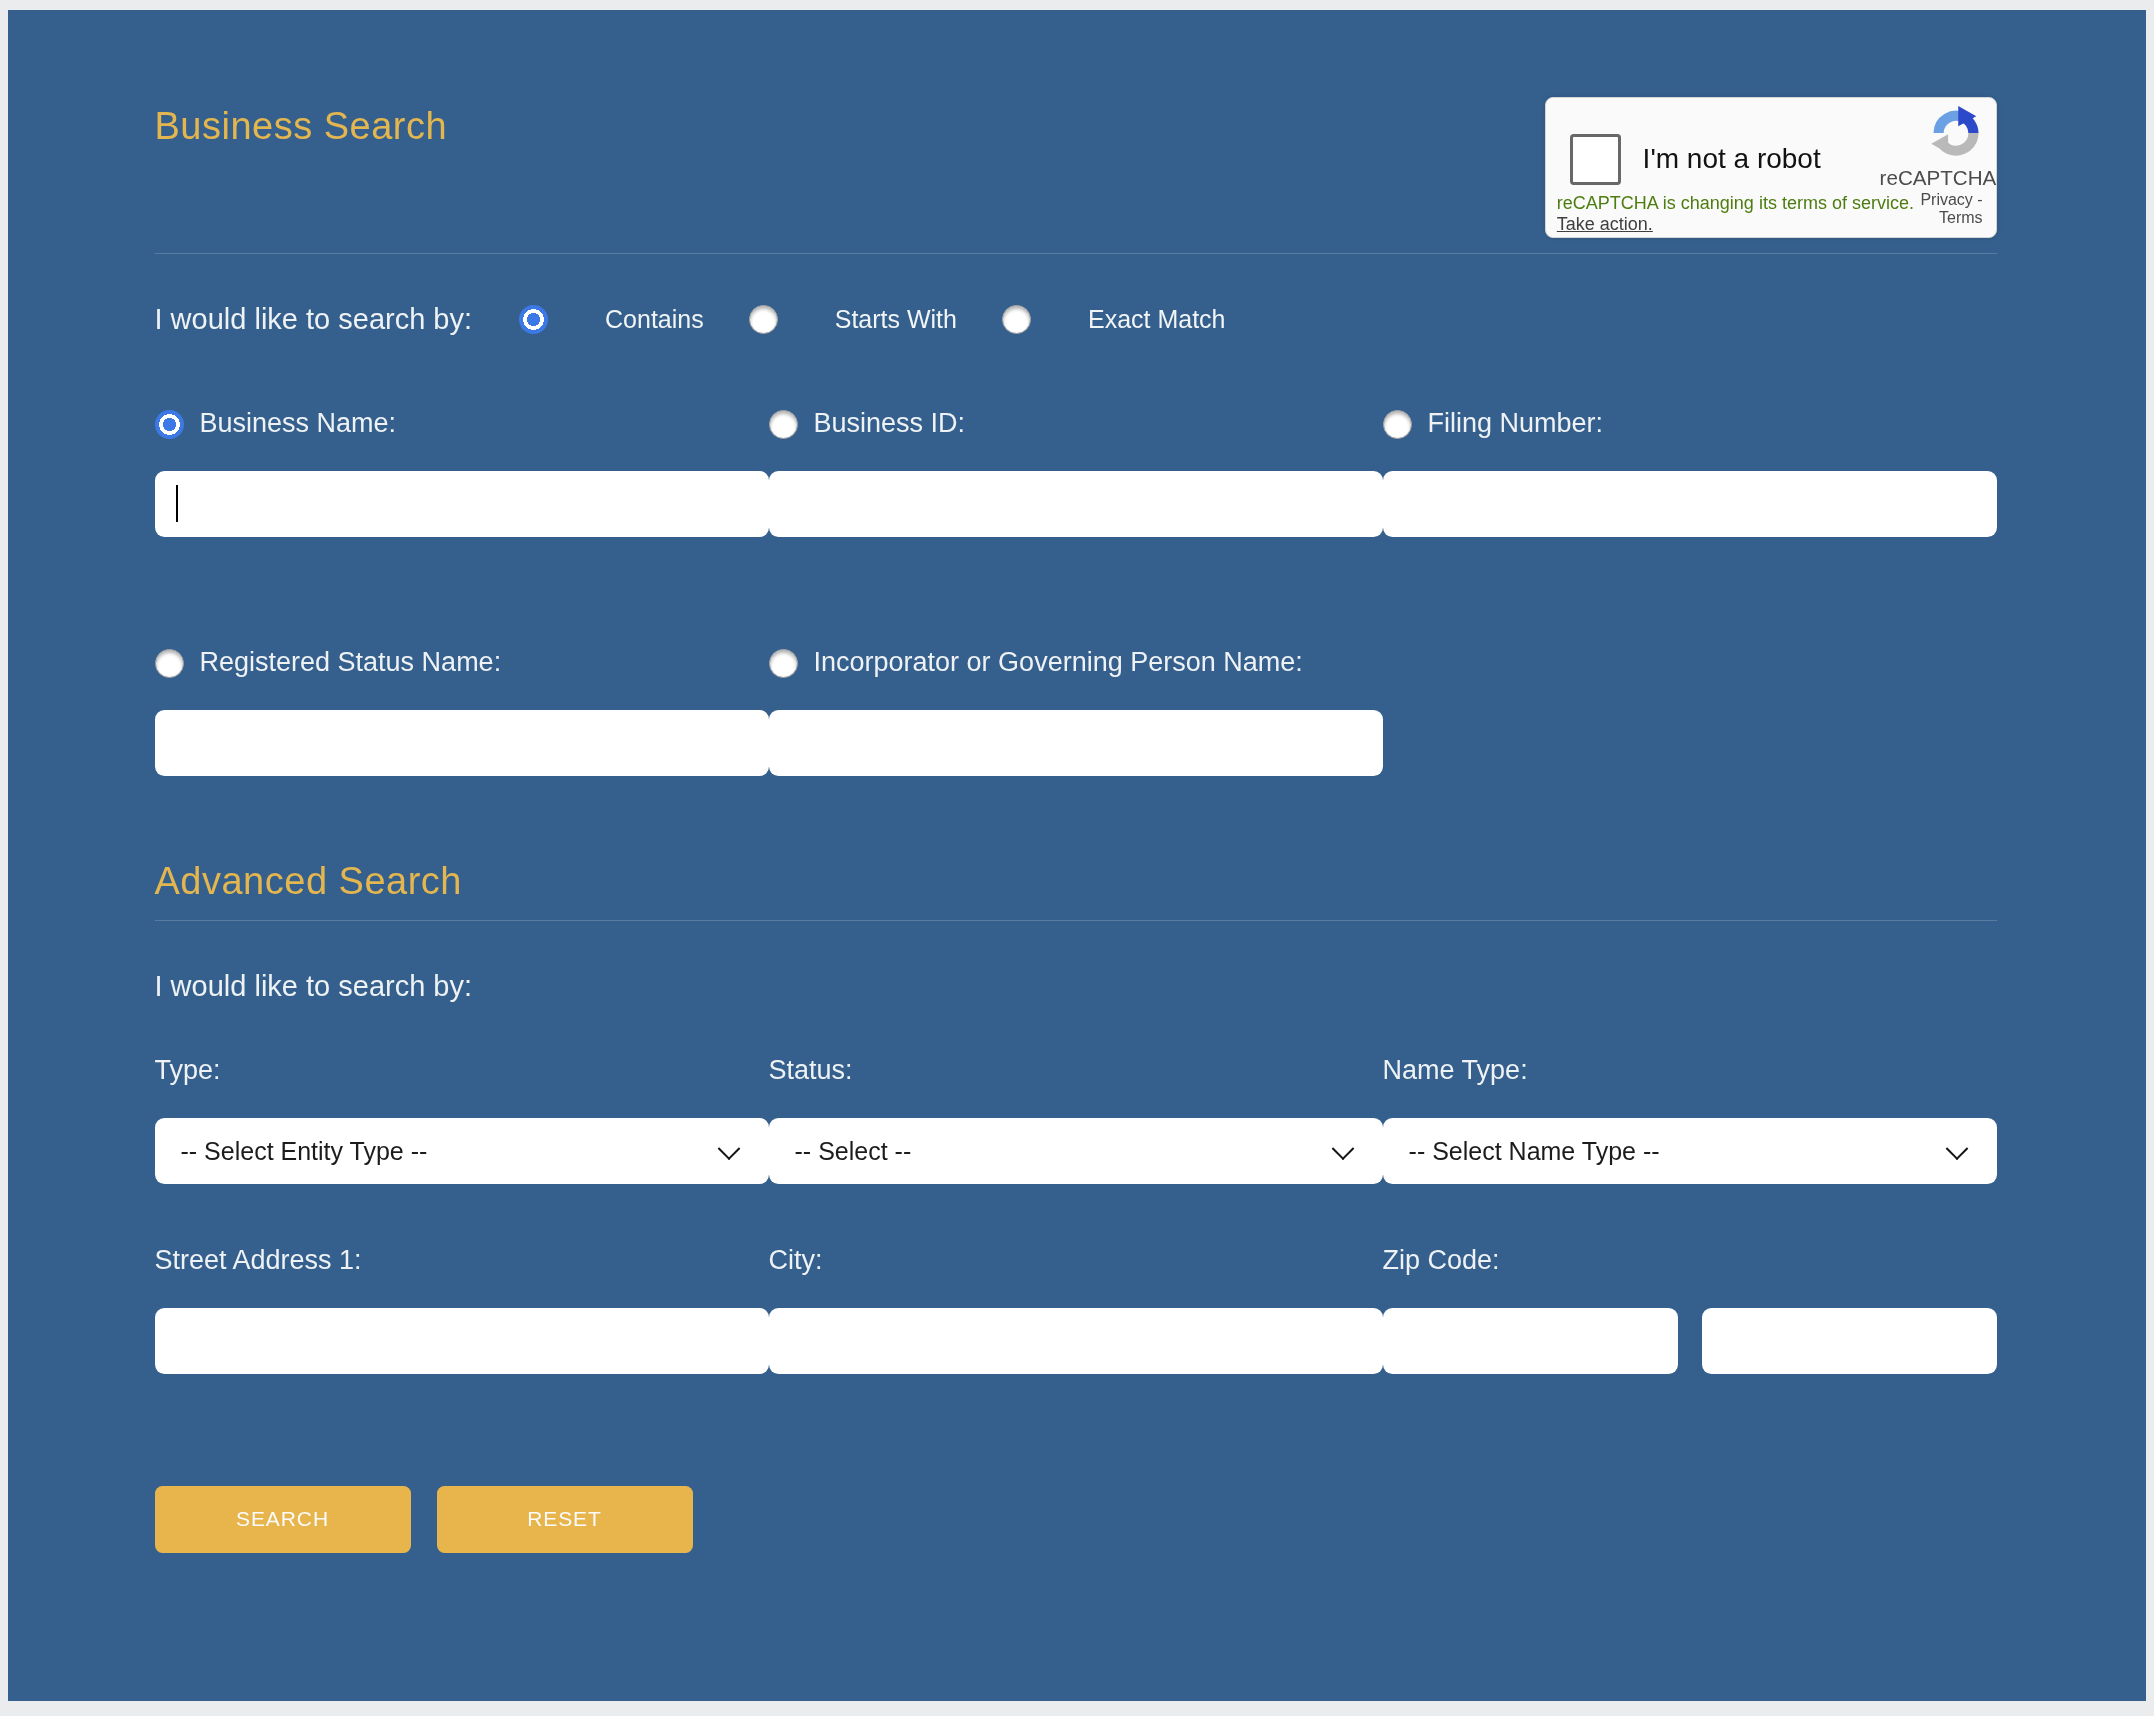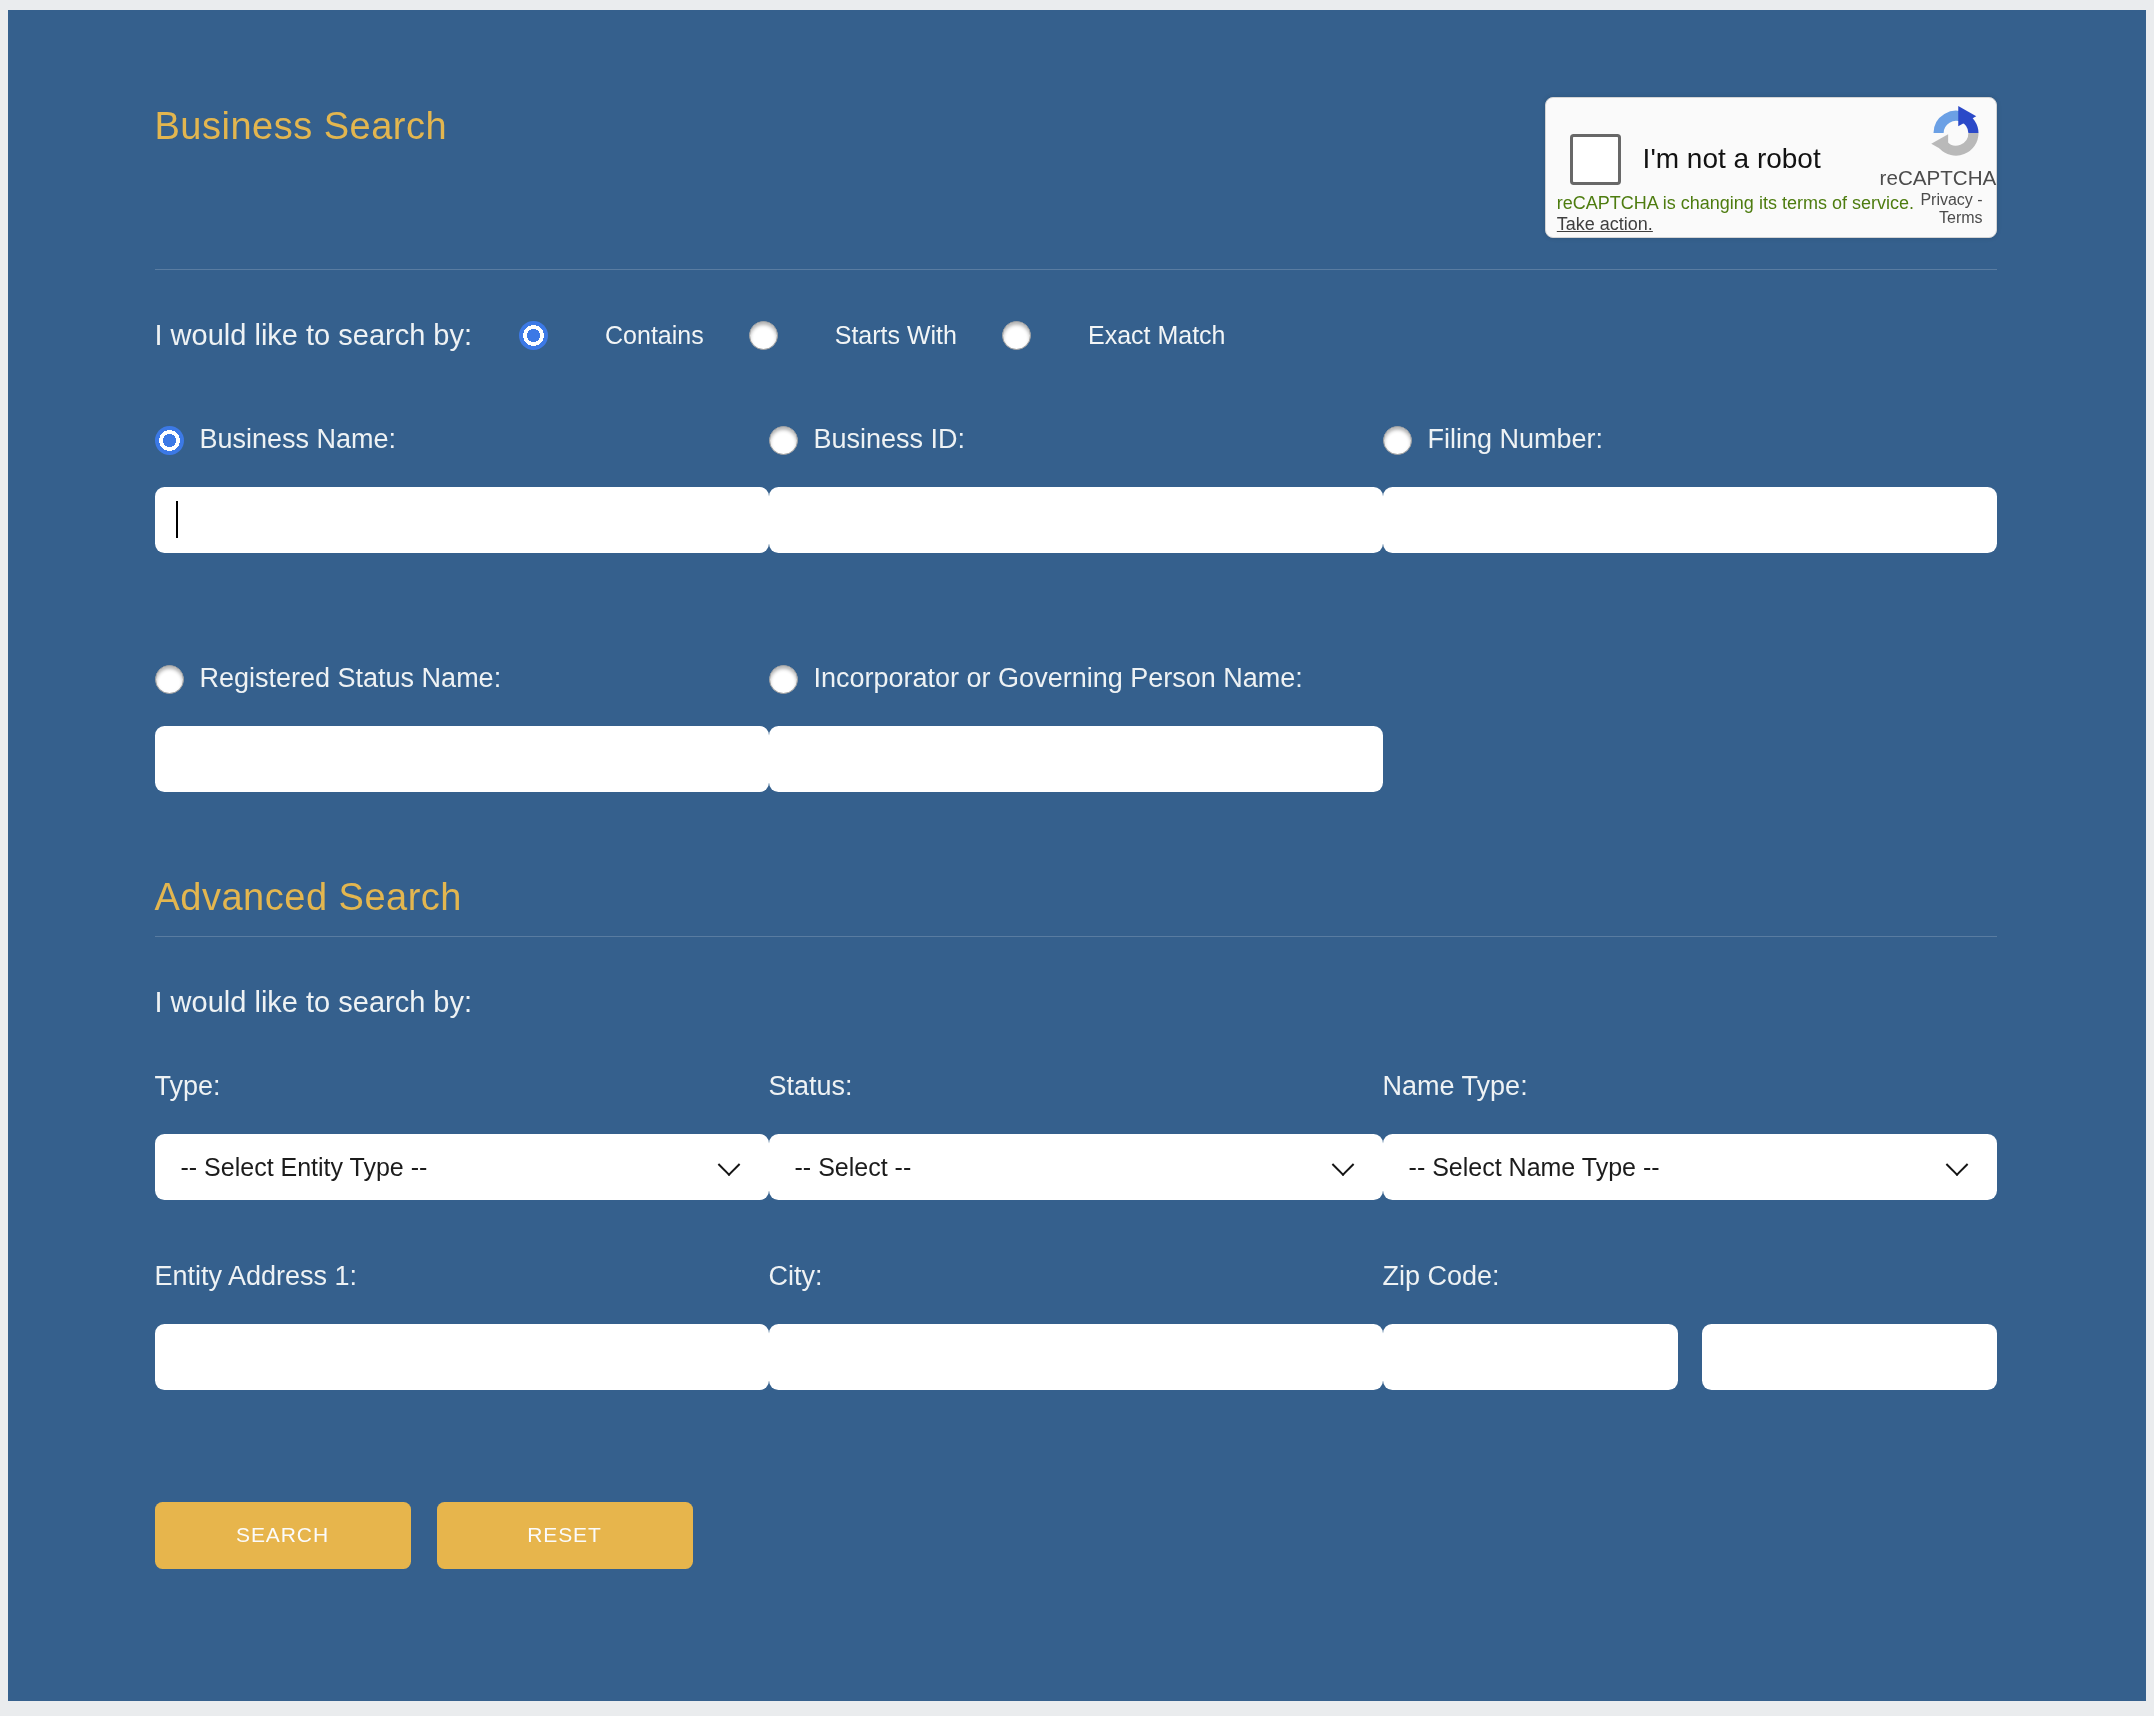--- a/index.html
+++ b/index.html
@@ -16,21 +16,21 @@
     background: #35608d;
   }
   .content { padding: 0 149px 0 147px; }
 
   
   .header-row {
     display: flex;
     justify-content: space-between;
     align-items: flex-start;
     padding-top: 87px;
-    padding-bottom: 31px;
+    padding-bottom: 15px;
     border-bottom: 0.9px solid rgba(255,255,255,0.18);
   }
   .page-title {
     font-size: 38px;
     font-weight: 300;
     color: #e3b64f;
     margin-top: 7.5px;
     letter-spacing: 0.5px;
   }
 
@@ -336,21 +336,21 @@
         <div class="field-label plain-label">Name Type:</div>
         <div class="select-wrap">
           <select class="ui-select"><option>-- Select Name Type --</option></select>
           <span class="chevron"></span>
         </div>
       </div>
     </div>
 
     <div class="grid3 row-adv-2">
       <div>
-        <div class="field-label plain-label">Entity Address 1:</div>
+        <div class="field-label plain-label">Street Address 1:</div>
         <div class="input-wrap">
           <input class="text-input" type="text" value="" style="">
         </div>
       </div>
 
       <div>
         <div class="field-label plain-label">City:</div>
         <div class="input-wrap">
           <input class="text-input" type="text" value="" style="">
         </div>

